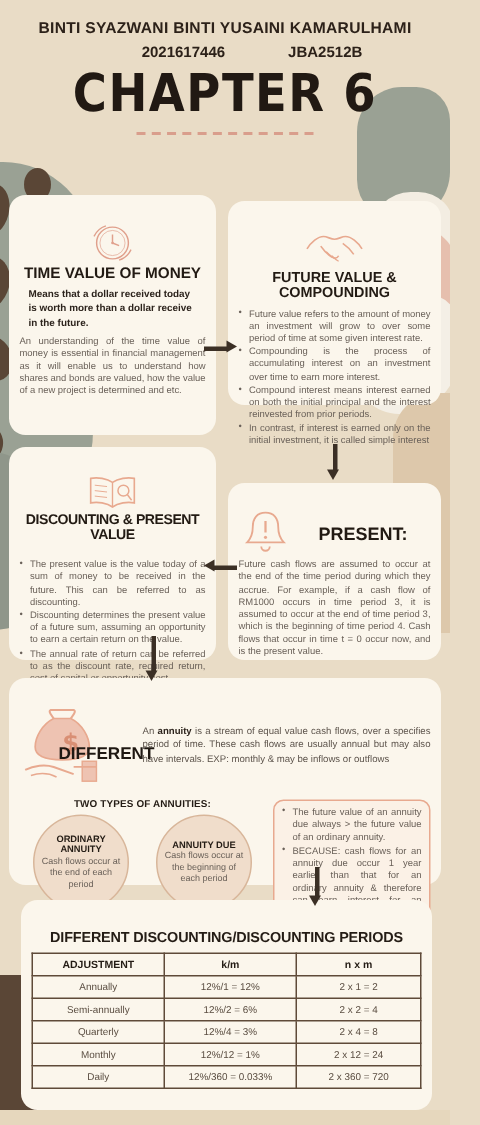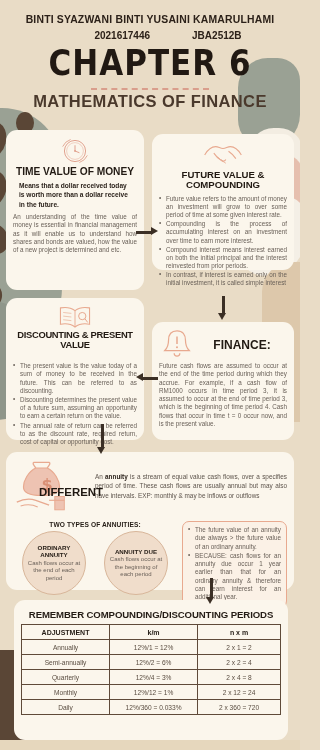--- a/index.html
+++ b/index.html
@@ -93,21 +93,21 @@
   .hdr-sub {
     font-size: 16.5px; font-weight: 700; color: #4a392c;
     letter-spacing: .4px;
   }
 
   
   .card {
     position: absolute; z-index: 5;
     background: #fbf6ec;
     border-radius: 11px;
-    padding: 6px 7px 7px;
+    padding: 17px 7px 7px;
     color: #4e463f;
   }
   .card-title {
     text-align: center; font-weight: 700; color: #221a13;
     line-height: 1.08;
   }
   .lead {
     font-weight: 700; color: #2c231c; line-height: 1.42;
   }
   .body { line-height: 1.32; text-align: justify; color: #6a6159; }
@@ -212,21 +212,20 @@
   <div class="deco deco-tan-strip"></div>
 
   <div class="hdr">
     <div class="hdr-name">BINTI SYAZWANI BINTI YUSAINI KAMARULHAMI</div>
     <div class="hdr-meta">
       <span>2021617446</span>
       <span>JBA2512B</span>
     </div>
     <div class="hdr-chapter">CHAPTER 6</div>
     <div class="hdr-dash"></div>
-    <div class="hdr-sub">MATHEMATICS OF FINANCE</div>
   </div>
 
   <div class="card" id="card-tvm">
     <div class="icon-wrap">
       <svg width="36" height="30" viewBox="0 0 40 34">
         <circle cx="20" cy="17" r="12" fill="none" stroke="#e0a08c" stroke-width="1.1"></circle>
         <circle cx="20" cy="17" r="9.5" fill="none" stroke="#e0a08c" stroke-width=".5"></circle>
         <path d="M6 12a15 15 0 0 1 9-8" fill="none" stroke="#e0a08c" stroke-width="1"></path>
         <path d="M34 22a15 15 0 0 1-9 8" fill="none" stroke="#e0a08c" stroke-width="1"></path>
         <line x1="20" y1="17" x2="20" y2="10.5" stroke="#e0a08c" stroke-width="1.1"></line>
@@ -281,21 +280,21 @@
   <div class="card" id="card-rem">
     <div style="display:flex;align-items:center;gap:2px;height:34px">
       <div>
         <svg width="36" height="32" viewBox="0 0 38 34">
           <path d="M19 4c-6 0-9 4-9 10 0 6-2 9-4 11h26c-2-2-4-5-4-11 0-6-3-10-9-10z" fill="none" stroke="#e8a98f" stroke-width="1.3"></path>
           <path d="M16 28a3 3 0 0 0 6 0" fill="none" stroke="#e8a98f" stroke-width="1.3"></path>
           <line x1="19" y1="10" x2="19" y2="18" stroke="#e8a98f" stroke-width="1.6"></line>
           <circle cx="19" cy="21.5" r="1.1" fill="#e8a98f"></circle>
         </svg>
       </div>
-      <div class="card-title" style="font-size:12px;flex:1">FINANCE:</div>
+      <div class="card-title" style="font-size:12px;flex:1">PRESENT:</div>
     </div>
     <div class="body" style="font-size:6.3px">Future cash flows are assumed to occur at the end of the time period during which they accrue. For example, if a cash flow of RM1000 occurs in time period 3, it is assumed to occur at the end of time period 3, which is the beginning of time period 4. Cash flows that occur in time t = 0 occur now, and is the present value.</div>
   </div>
 
   <div class="card" id="card-ann">
     <div class="ann-top">
       <div class="ann-icon">
         <svg width="76" height="58" viewBox="0 0 80 60">
           <path d="M24 10c-2-3-4-5-2-6 4 0 12 0 16 0 2 1 0 3-2 6" fill="none" stroke="#e8a98f" stroke-width="1.4"></path>
           <path d="M24 10c-8 4-13 13-13 20 0 6 6 9 19 9s19-3 19-9c0-7-5-16-13-20z" fill="#eec3b2" stroke="#e8a98f" stroke-width="1.2"></path>
@@ -326,21 +325,21 @@
       <div class="note-box">
         <ul class="bul">
           <li>The future value of an annuity due always &gt; the future value of an ordinary annuity.</li>
           <li>BECAUSE: cash flows for an annuity due occur 1 year earlier than that for an ordinary annuity &amp; therefore can earn interest for an additional year.</li>
         </ul>
       </div>
     </div>
   </div>
 
   <div class="card" id="card-table">
-    <div class="tbl-title">REMEMBER COMPOUNDING/DISCOUNTING PERIODS</div>
+    <div class="tbl-title">DIFFERENT DISCOUNTING/DISCOUNTING PERIODS</div>
     <table>
       <colgroup>
           <col class="c1">
           <col class="c2">
           <col class="c3">
         </colgroup>
       <thead>
         <tr>
           <th>ADJUSTMENT</th>
           <th>k/m</th>

